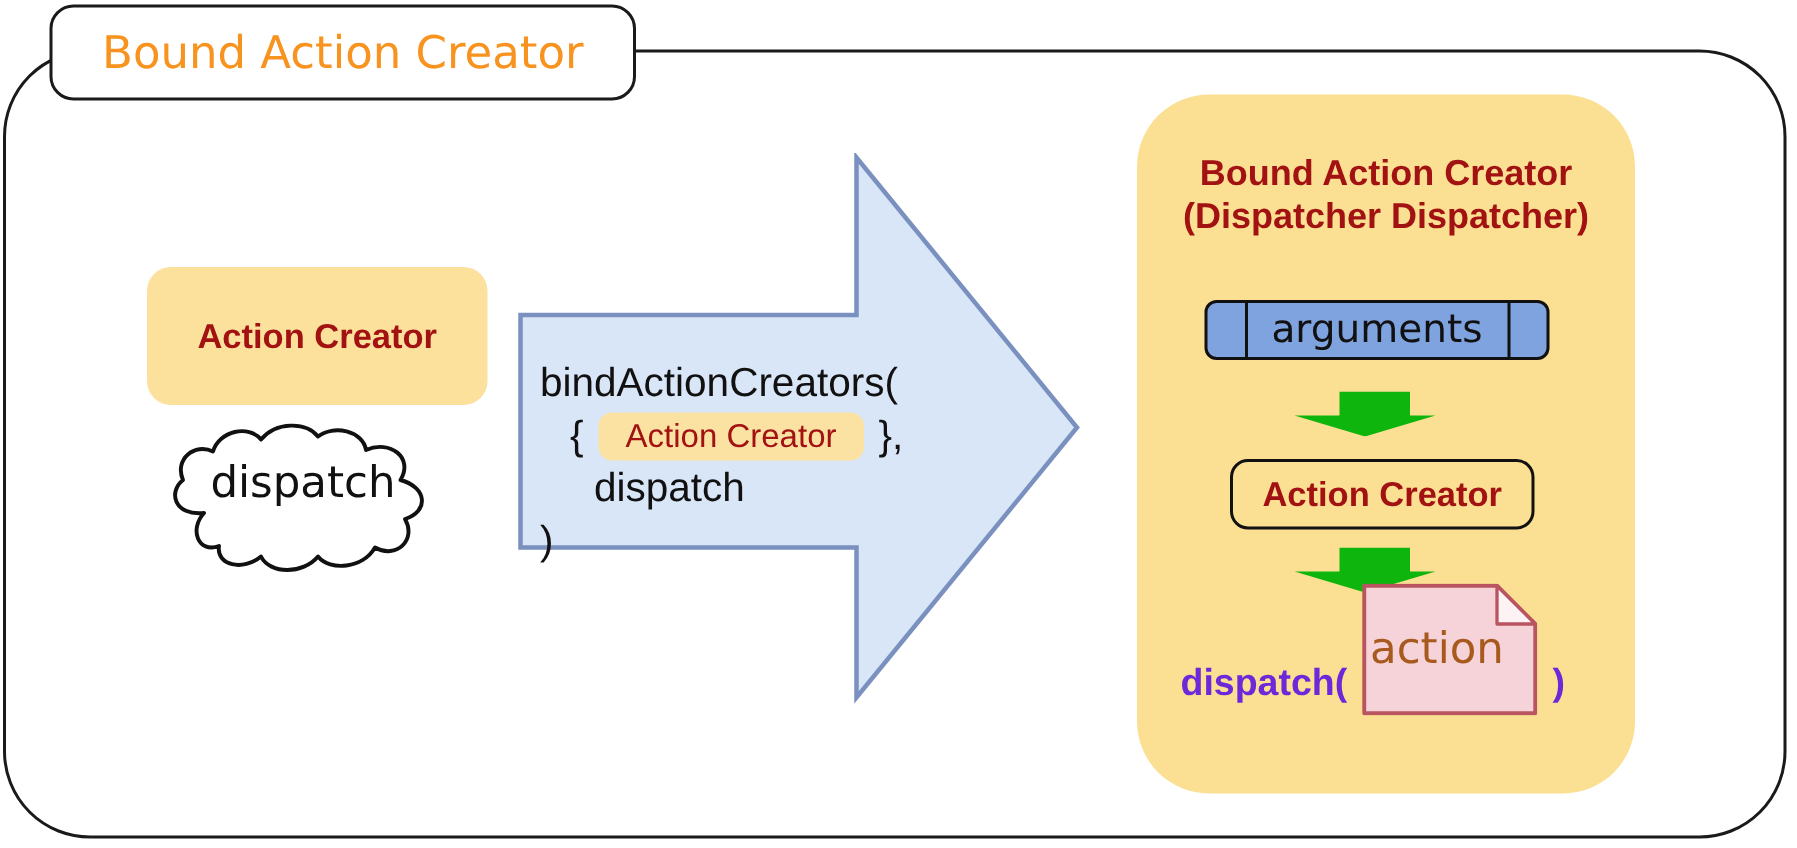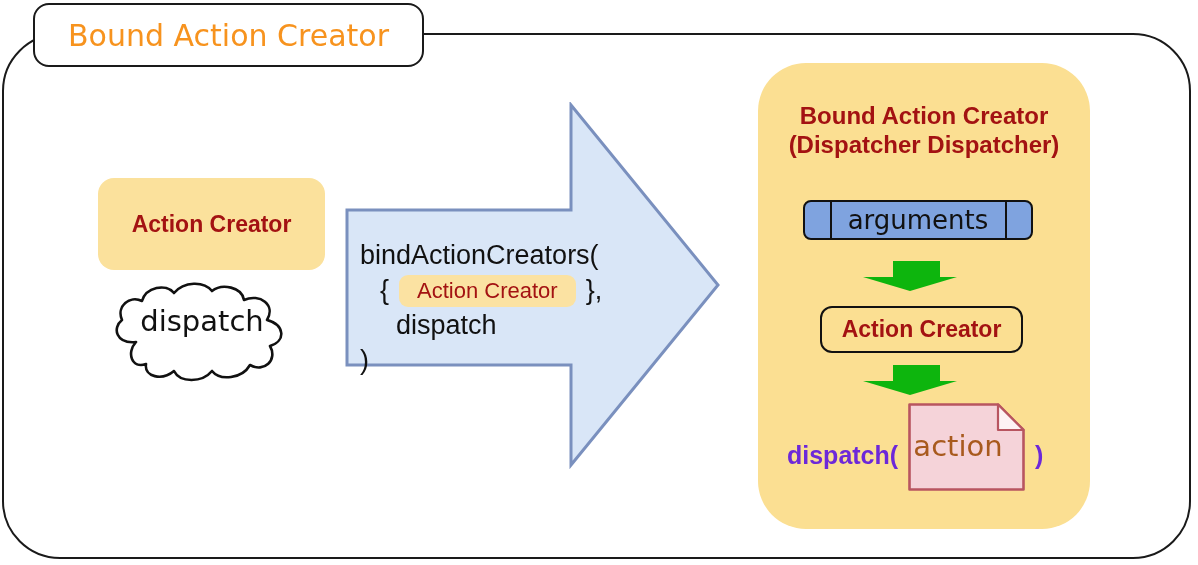--- a/index.html
+++ b/index.html
@@ -82,21 +82,21 @@
   }
 
   .dispatch-open, .dispatch-close {
     position: absolute; top: 378px;
     font-family: "Liberation Sans", sans-serif; font-weight: bold; font-size: 25px;
     line-height: 28px; color: #6d28d9;
   }
   .dispatch-open { left: 29px; }
   .dispatch-close { left: 277px; }
 
-  .doc-wrap { position: absolute; left: 150px; top: 340px; width: 117px; height: 88px; }
+  .doc-wrap { position: absolute; left: 150px; top: 326px; width: 117px; height: 88px; }
   .doc-label {
     position: absolute; left: 0; top: 26px; width: 100px; text-align: center;
     font-family: "DejaVu Sans", sans-serif; font-size: 29px; color: #A85A1E;
   }
 </style>
 </head>
 <body>
 
 <div class="outer-frame"></div>
 

